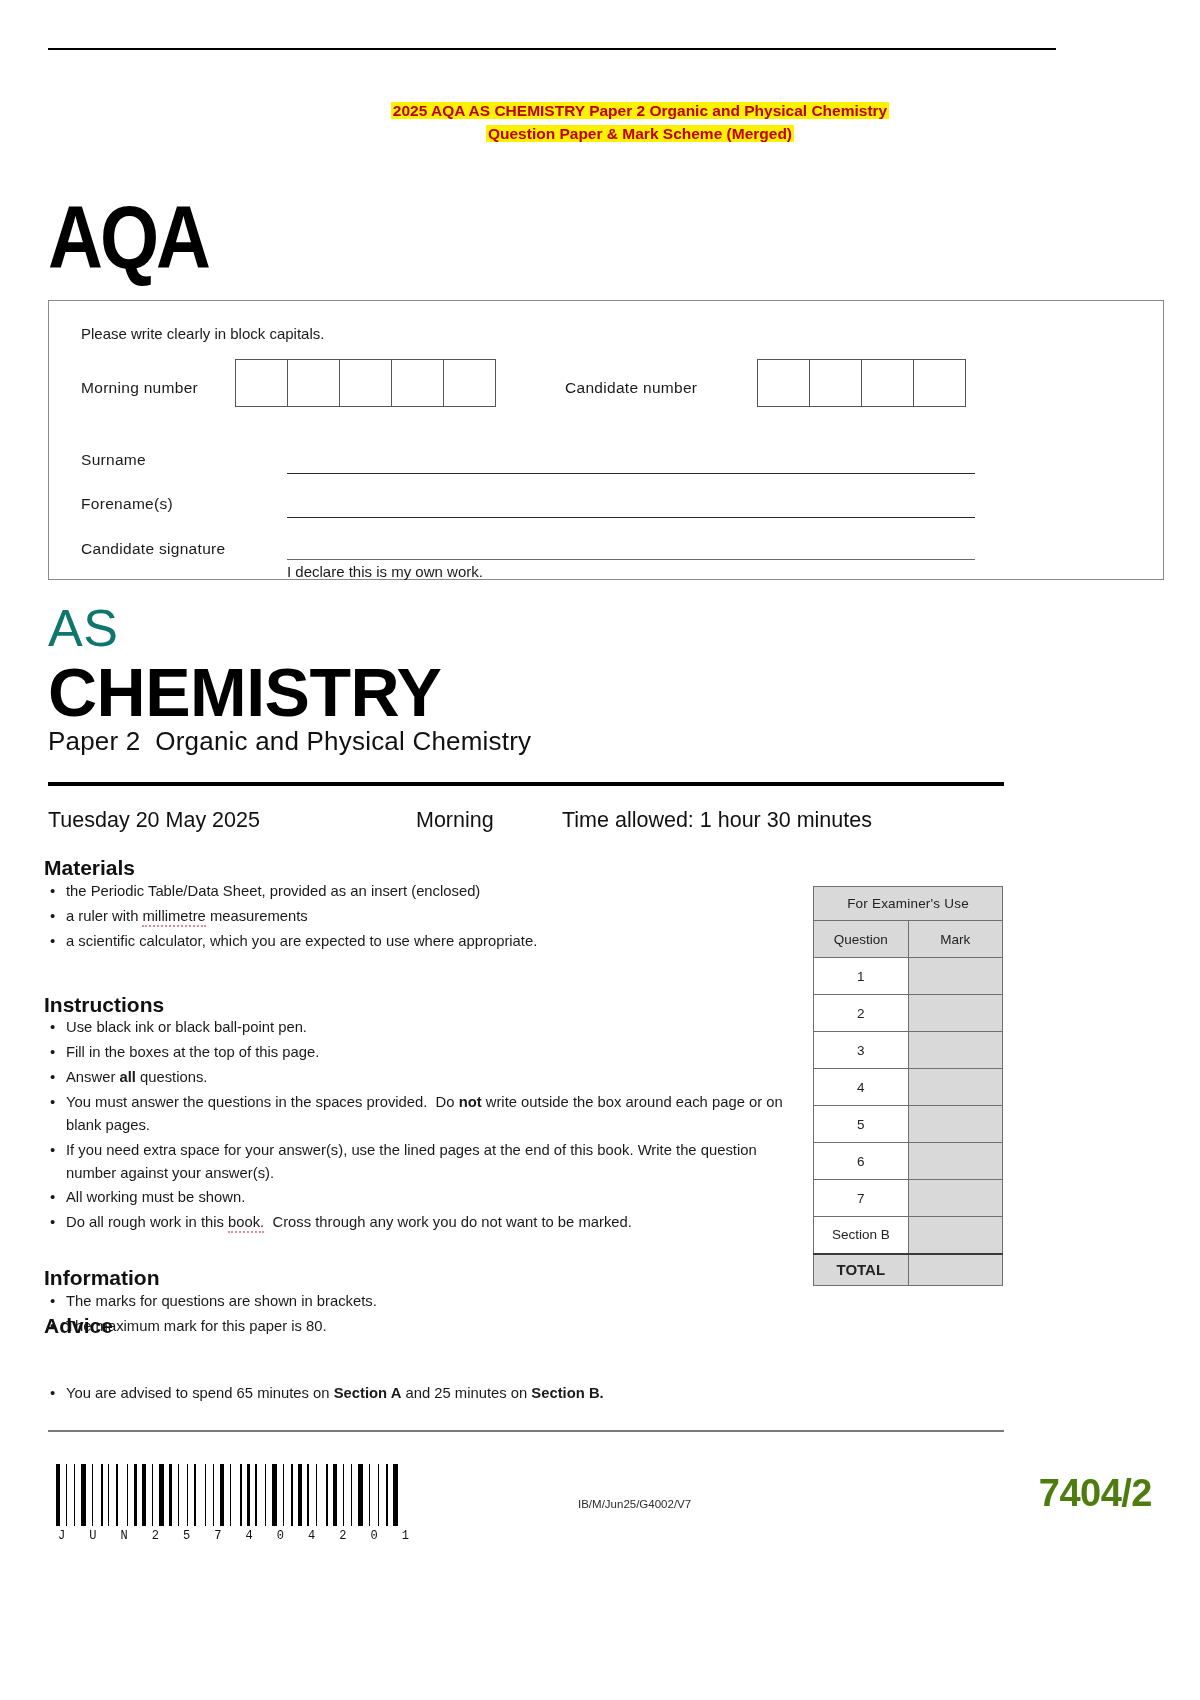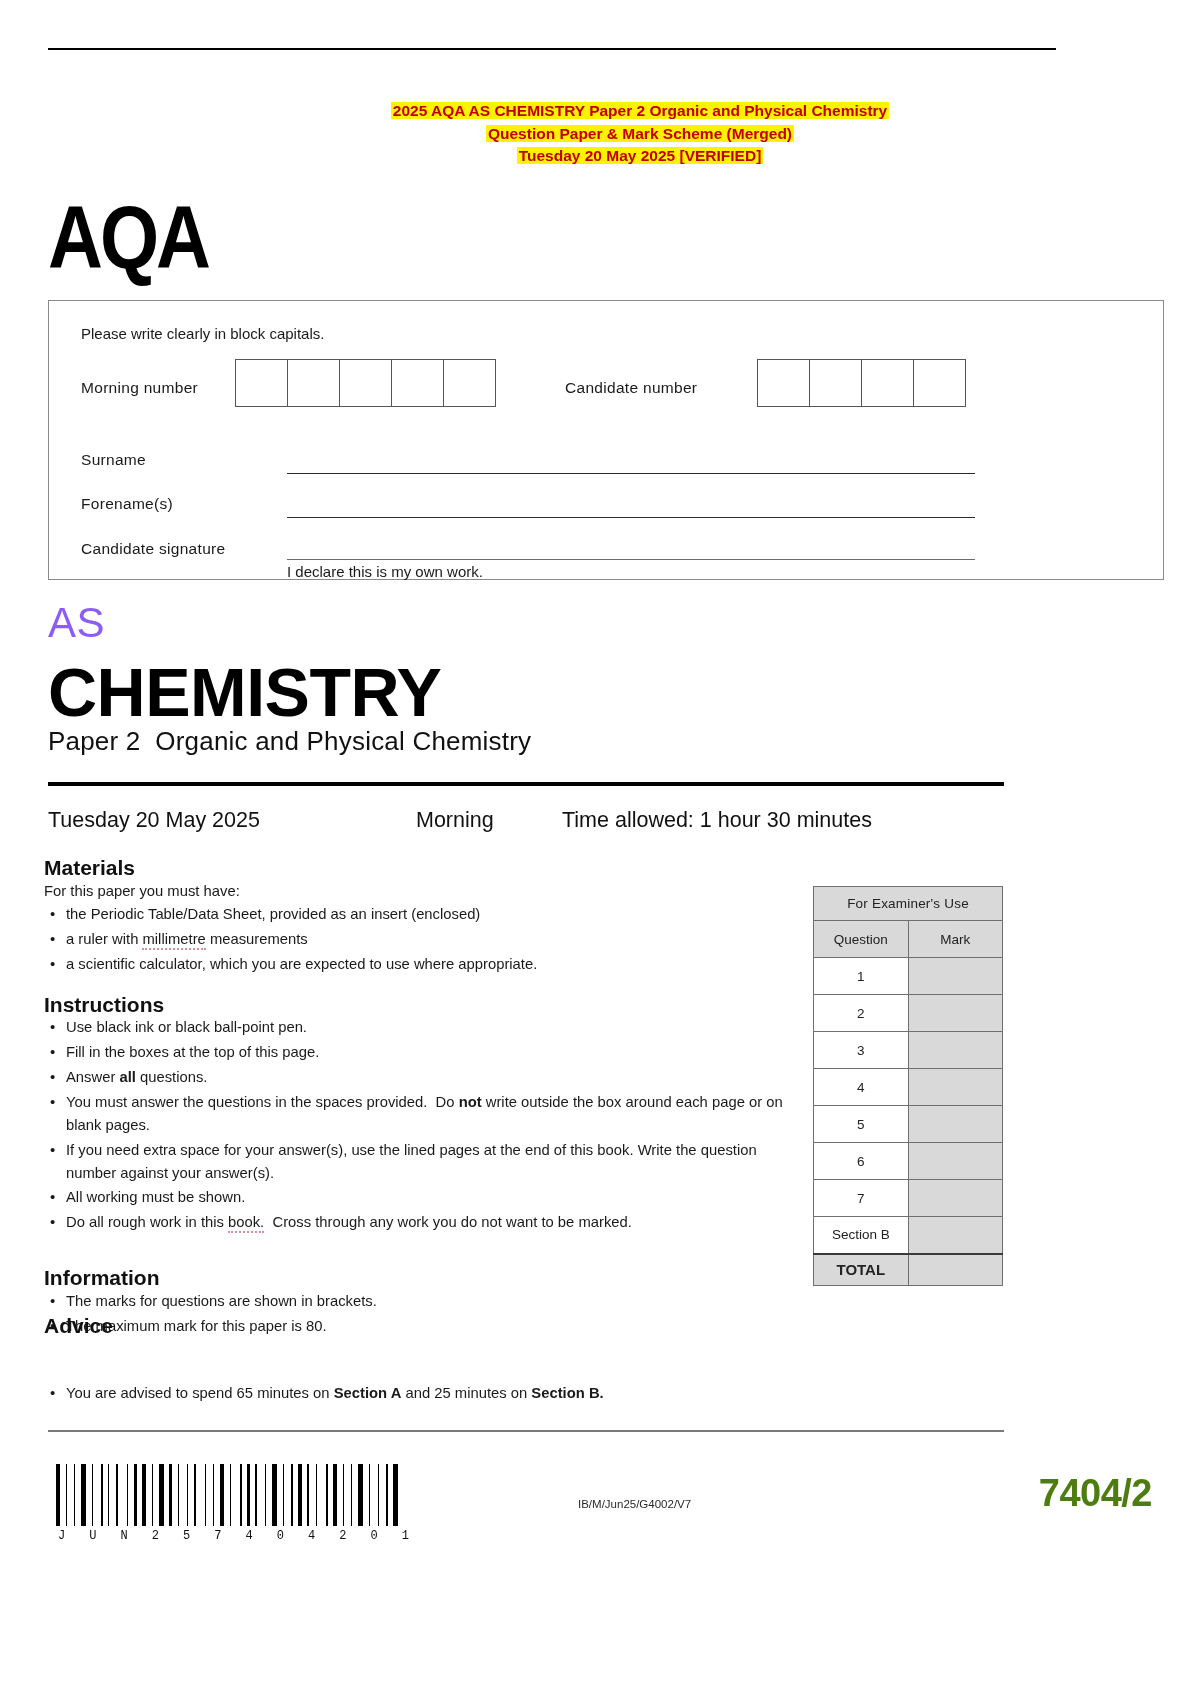--- a/index.html
+++ b/index.html
@@ -110,25 +110,25 @@
     position: absolute;
     left: 238px; top: 262px;
     font-size: 15px;
     color: #1a1a1a;
   }
 
   
   .qual-level {
     position: absolute;
     left: 48px; top: 602px;
-    font-size: 42px;
+    font-size: 52px;
     font-weight: 400;
     letter-spacing: .5px;
     line-height: 1;
-    color: #8b5cf6;
+    color: #0f766e;
   }
   .qual-subject {
     position: absolute;
     left: 48px; top: 658px;
     font-size: 68px;
     font-weight: bold;
     letter-spacing: -0.5px;
     line-height: 1;
     color: #000;
   }
@@ -276,21 +276,20 @@
 </head>
 <body>
 
 <div class="page">
 
   <div class="top-rule"></div>
 
   <div class="doc-header">
     <div><span class="hl">2025 AQA AS CHEMISTRY Paper 2 Organic and Physical Chemistry</span></div>
     <div><span class="hl">Question Paper &amp; Mark Scheme (Merged)</span></div>
-    <div><span class="hl">Tuesday 20 May 2025 [VERIFIED]</span></div>
   </div>
 
   <div class="aqa-logo">AQA</div>
 
   <div class="cand-box">
     <div class="cand-instruction">Please write clearly in block capitals.</div>
 
     <div class="field-label centre-label">Morning number</div>
     <div class="centre-boxes">
       <div class="char-box"></div>
@@ -324,21 +323,20 @@
   <div class="qual-paper">Paper 2  Organic and Physical Chemistry</div>
 
   <div class="thick-rule"></div>
 
   <div class="exam-line exam-date">Tuesday 20 May 2025</div>
   <div class="exam-line exam-session">Morning</div>
   <div class="exam-line exam-time">Time allowed: 1 hour 30 minutes</div>
 
   <div class="section-head" id="materials-head">Materials</div>
   <div class="body-text" id="materials-block">
-    <div>For this paper you must have:</div>
     <ul class="bul">
       <li>the Periodic Table/Data Sheet, provided as an insert (enclosed)</li>
       <li>a ruler with <span class="spell">millimetre</span> measurements</li>
       <li>a scientific calculator, which you are expected to use where appropriate.</li>
     </ul>
   </div>
 
   <div class="section-head" id="instructions-head">Instructions</div>
   <div class="body-text" id="instructions-block">
     <ul class="bul">

